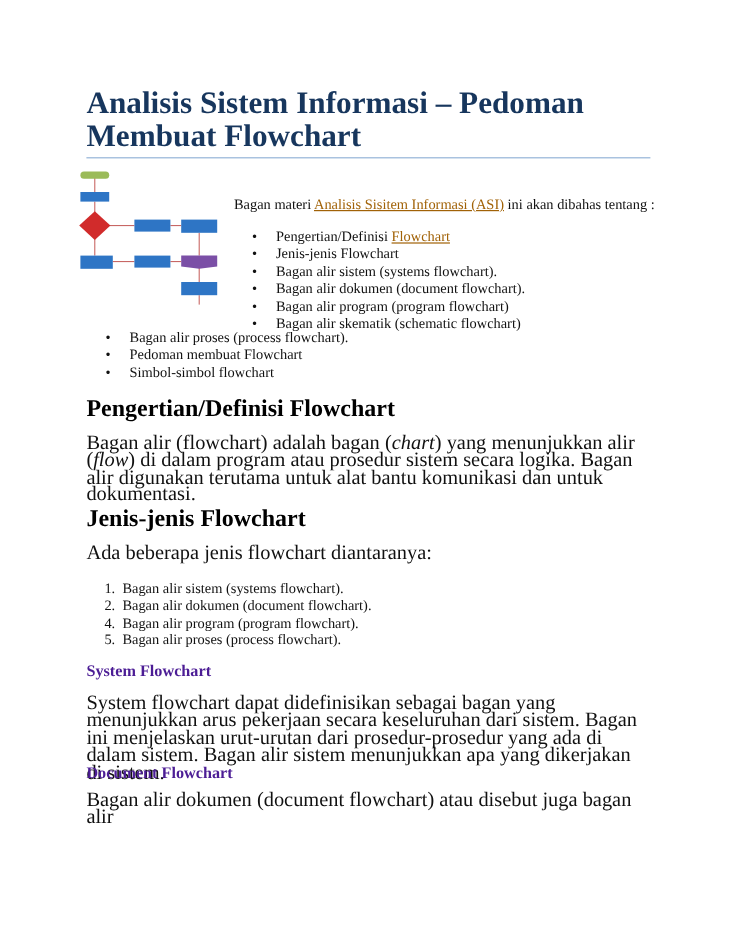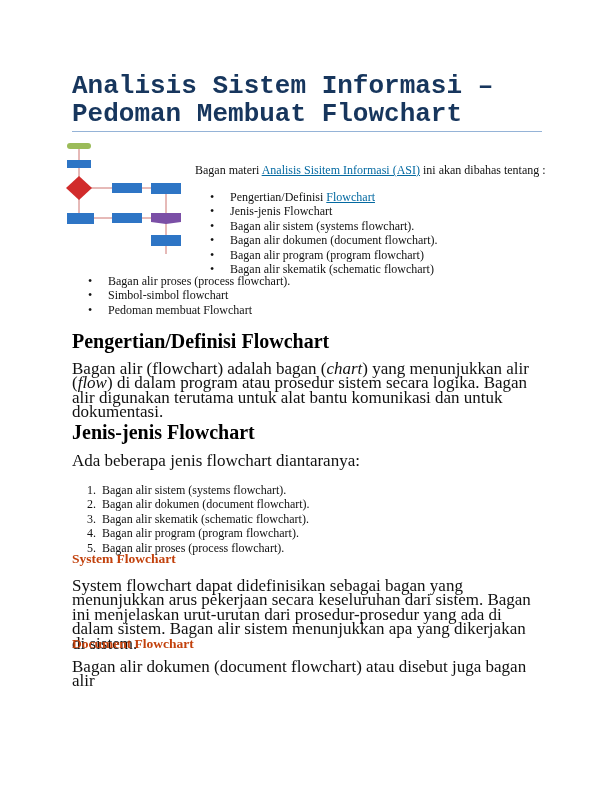--- a/index.html
+++ b/index.html
@@ -1,32 +1,32 @@
 <!DOCTYPE html>
 <html><head>
 <meta charset="utf-8">
 <style>
   html, body { margin: 0; padding: 0; background: #ffffff; }
   body { width: 612px; height: 792px; position: relative; overflow: hidden;
          font-family: "Liberation Serif", "DejaVu Serif", serif; color: #111; }
   .title { position: absolute; left: 72px; top: 72px; width: 470px; margin: 0;
-           font-size: 26px; line-height: 28px; font-weight: bold; color: #17365d; font-family: Liberation Mono, monospace; }
+           font-size: 26px; line-height: 28px; font-weight: bold; color: #17365d; }
   .rule { position: absolute; left: 72px; top: 131px; width: 470px; height: 0;
           border-top: 1.5px solid #95b3d7; }
   .flow { position: absolute; left: 64px; top: 142px; width: 124px; height: 112px; }
   .intro { position: absolute; left: 195px; top: 163px; font-size: 12px; line-height: 14px; white-space: nowrap; }
-  a.link { color: #0369a1; text-decoration: underline; }
+  a.link { color: #a16207; text-decoration: underline; }
   .ul1 { position: absolute; left: 210px; top: 190px; margin: 0; padding: 0; list-style: none;
          font-size: 12px; line-height: 14.4px; }
   .ul2 { position: absolute; left: 88px; top: 274px; margin: 0; padding: 0; list-style: none;
          font-size: 12px; line-height: 14.4px; }
   .ul1 li, .ul2 li { position: relative; padding-left: 20px; white-space: nowrap; }
   .ul1 li::before, .ul2 li::before { content: "\2022"; position: absolute; left: 0; top: 0; }
   h2 { position: absolute; margin: 0; left: 72px; font-size: 20px; line-height: 22px; font-weight: bold; color: #000; }
-  h3 { position: absolute; margin: 0; left: 72px; font-size: 13.5px; line-height: 16px; font-weight: bold; color: #c2410c; }
+  h3 { position: absolute; margin: 0; left: 72px; font-size: 13.5px; line-height: 16px; font-weight: bold; color: #4c1d95; }
   .p { position: absolute; left: 72px; width: 470px; margin: 0; font-size: 17px; line-height: 14.4px; }
   .ol { position: absolute; left: 72px; top: 468px; margin: 15px; padding: 0; list-style: none; font-size: 12px; line-height: 14.4px; }
   .ol li { white-space: nowrap; }
   .ol .num { display: inline-block; width: 15px; }
 </style>
 </head>
 <body>
 
 <h1 class="title">Analisis Sistem Informasi – Pedoman Membuat Flowchart</h1>
 <div class="rule"></div>
@@ -62,33 +62,32 @@
 <ul class="ul1">
   <li><span>Pengertian/Definisi </span><a class="link" href="#">Flowchart</a></li>
   <li>Jenis-jenis Flowchart</li>
   <li>Bagan alir sistem (systems flowchart).</li>
   <li>Bagan alir dokumen (document flowchart).</li>
   <li>Bagan alir program (program flowchart)</li>
   <li>Bagan alir skematik (schematic flowchart)</li>
 </ul>
 <ul class="ul2">
   <li>Bagan alir proses (process flowchart).</li>
+  <li>Pedoman membuat Flowchart</li>
   <li>Simbol-simbol flowchart</li>
-  <li>Pedoman membuat Flowchart</li>
 </ul>
 
 <h2 style="top:330px">Pengertian/Definisi Flowchart</h2>
 <p class="p" style="top:362px"><span>Bagan alir  (flowchart) adalah bagan  (</span><em>chart</em><span>) yang menunjukkan alir  (</span><em>flow</em><span>) di dalam program atau prosedur sistem secara logika. Bagan alir digunakan terutama untuk alat bantu komunikasi dan untuk dokumentasi.</span></p>
 
 <h2 style="top:421px">Jenis-jenis Flowchart</h2>
 <p class="p" style="top:454px">Ada beberapa jenis flowchart diantaranya:</p>
 <ol class="ol">
   <li><span class="num">1.</span><span>Bagan alir sistem (systems flowchart).</span></li>
   <li><span class="num">2.</span><span>Bagan alir dokumen (document flowchart).</span></li>
-  <li><span class="num">3.</span><span>Bagan alir skematik (schematic flowchart).</span></li>
   <li><span class="num">4.</span><span>Bagan alir program (program flowchart).</span></li>
   <li><span class="num">5.</span><span>Bagan alir proses (process flowchart).</span></li>
 </ol>
 
 <h3 style="top:551px">System Flowchart</h3>
 <p class="p" style="top:579px">System flowchart dapat didefinisikan sebagai bagan yang menunjukkan arus pekerjaan secara keseluruhan dari sistem. Bagan ini menjelaskan urut-urutan dari prosedur-prosedur yang ada di dalam sistem. Bagan alir sistem menunjukkan apa yang dikerjakan di sistem.</p>
 
 <h3 style="top:636px">Document Flowchart</h3>
 <p class="p" style="top:660px"><span>Bagan alir dokumen  (document flowchart)  atau disebut juga bagan alir</span><br></p>
 

